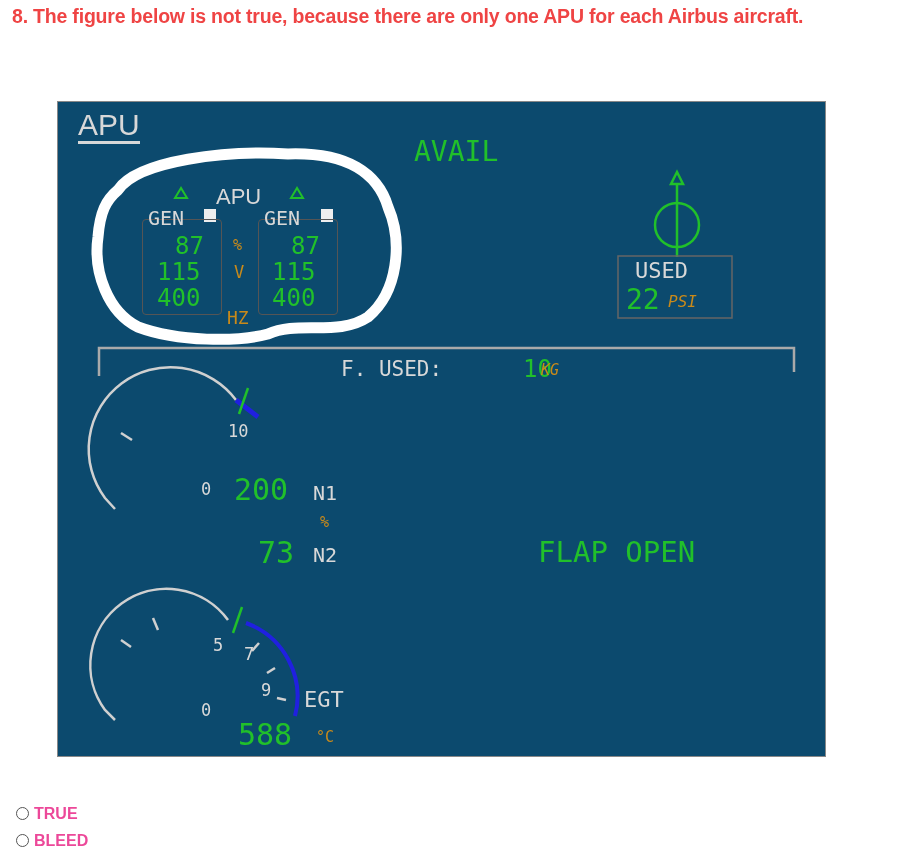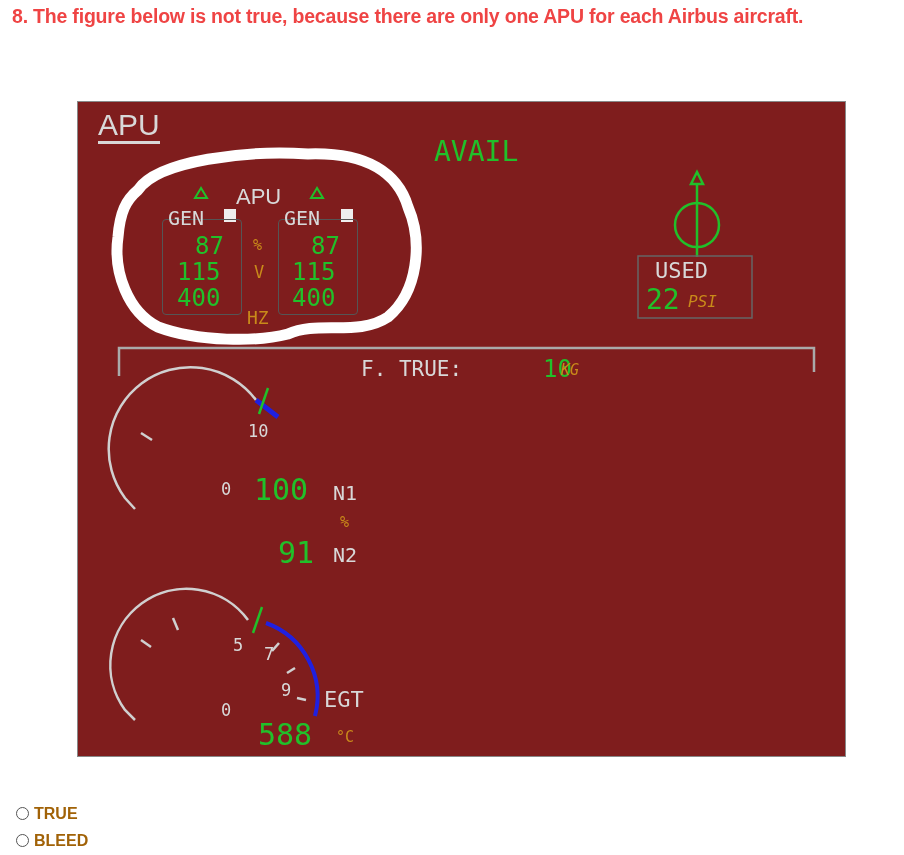--- a/index.html
+++ b/index.html
@@ -1,27 +1,27 @@
 <!DOCTYPE html>
 <html><head>
 <meta charset="utf-8">
 <style>
   html,body{margin:0;padding:0;background:#fff;}
   body{width:904px;height:855px;position:relative;overflow:hidden;font-family:"Liberation Sans",sans-serif;}
   .question{position:absolute;left:12px;top:4px;width:880px;font-size:19.5px;font-weight:bold;color:#ef4444;line-height:24px;letter-spacing:-0.2px;}
-  .panel{position:absolute;left:57px;top:101px;width:769px;height:656px;background:#7f1d1d;border:1px solid #888;box-sizing:border-box;font-family:"DejaVu Sans Mono","Liberation Mono",monospace;margin-left:20px;}
+  .panel{position:absolute;left:57px;top:101px;width:769px;height:656px;background:#0c4a6e;border:1px solid #888;box-sizing:border-box;font-family:"DejaVu Sans Mono","Liberation Mono",monospace;}
   .t{position:absolute;white-space:nowrap;line-height:1;}
   .white{color:#d8d8d8;}
   .green{color:#21c02a;}
   .amber{color:#c98a1a;}
   .title{left:20px;top:8px;font-size:30px;font-family:"Liberation Sans",sans-serif;border-bottom:3px solid #d8d8d8;padding-bottom:1px;}
   .avail{left:356px;top:36px;font-size:28px;}
   .genbox{position:absolute;border:1.5px solid #555;border-radius:4px;}
   .options{position:absolute;left:16px;top:800px;}
-  .opt{display:flex;align-items:center;height:27px;font-size:16px;font-weight:bold;color:#a16207;}
+  .opt{display:flex;align-items:center;height:27px;font-size:16px;font-weight:bold;color:#ec4899;}
   .radio{width:13px;height:13px;border:1.3px solid #555;border-radius:50%;margin-right:5px;box-sizing:border-box;background:#fff;}
   svg{position:absolute;left:0;top:0;}
 </style>
 </head>
 <body>
 
 <div class="question">8. The figure below is not true, because there are only one APU for each Airbus aircraft.</div>
 
 <div class="panel">
   <svg width="769" height="656">
@@ -83,40 +83,41 @@
   <div class="t amber" style="left:176px;top:162px;font-size:17px;">V</div>
   <div class="t amber" style="left:169px;top:207px;font-size:18px;">HZ</div>
   <div class="t green" style="left:233px;top:132px;font-size:24px;">87</div>
   <div class="t green" style="left:214px;top:158px;font-size:24px;">115</div>
   <div class="t green" style="left:214px;top:184px;font-size:24px;">400</div>
 
   <div class="t white" style="left:577px;top:158px;font-size:22px;">USED</div>
   <div class="t green" style="left:568px;top:184px;font-size:28px;">22</div>
   <div class="t amber" style="left:610px;top:192px;font-size:16px;font-style:italic;">PSI</div>
 
-  <div class="t white" style="left:283px;top:257px;font-size:21px;">F. TRUE:</div>
+  <div class="t white" style="left:283px;top:257px;font-size:21px;">F. USED:</div>
   <div class="t green" style="left:465px;top:255px;font-size:24px;">10</div>
   <div class="t amber" style="left:483px;top:261px;font-size:15px;font-style:italic;">KG</div>
 
   <div class="t white" style="left:170px;top:321px;font-size:17px;">10</div>
   <div class="t white" style="left:143px;top:379px;font-size:17px;">0</div>
-  <div class="t green" style="left:176px;top:373px;font-size:30px;">100</div>
+  <div class="t green" style="left:176px;top:373px;font-size:30px;">200</div>
   <div class="t white" style="left:255px;top:381px;font-size:20px;">N1</div>
   <div class="t amber" style="left:262px;top:413px;font-size:15px;">%</div>
-  <div class="t green" style="left:200px;top:436px;font-size:30px;">91</div>
+  <div class="t green" style="left:200px;top:436px;font-size:30px;">73</div>
   <div class="t white" style="left:255px;top:443px;font-size:20px;">N2</div>
 
   <div class="t white" style="left:155px;top:535px;font-size:17px;">5</div>
   <div class="t white" style="left:186px;top:544px;font-size:17px;">7</div>
   <div class="t white" style="left:203px;top:580px;font-size:17px;">9</div>
   <div class="t white" style="left:143px;top:600px;font-size:17px;">0</div>
   <div class="t white" style="left:246px;top:587px;font-size:22px;">EGT</div>
   <div class="t green" style="left:180px;top:618px;font-size:30px;">588</div>
   <div class="t amber" style="left:258px;top:628px;font-size:15px;">°C</div>
 
+  <div class="t green" style="left:480px;top:436px;font-size:29px;">FLAP OPEN</div>
 </div>
 
 <div class="options">
   <label class="opt">
     <span class="radio"></span>
     <span>TRUE</span>
   </label>
   <label class="opt">
     <span class="radio"></span>
     <span>BLEED</span>

